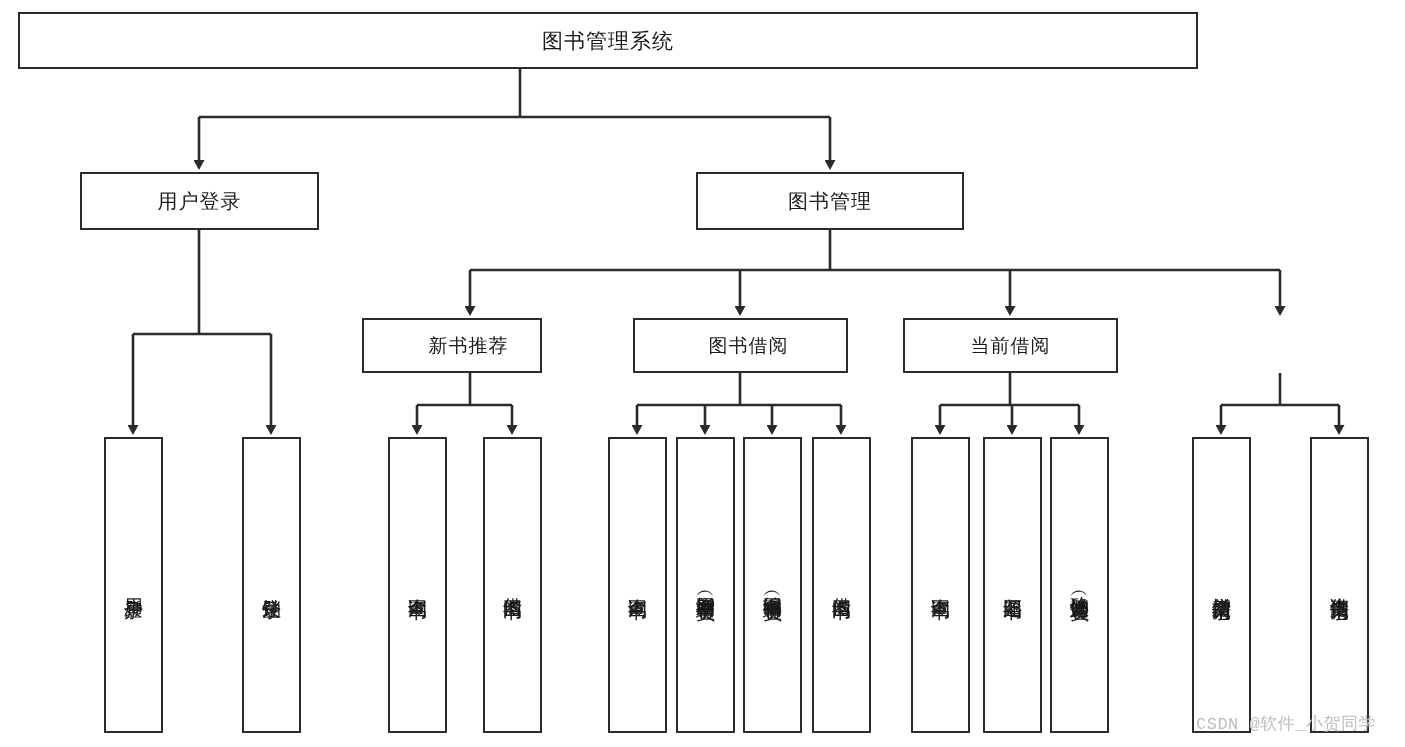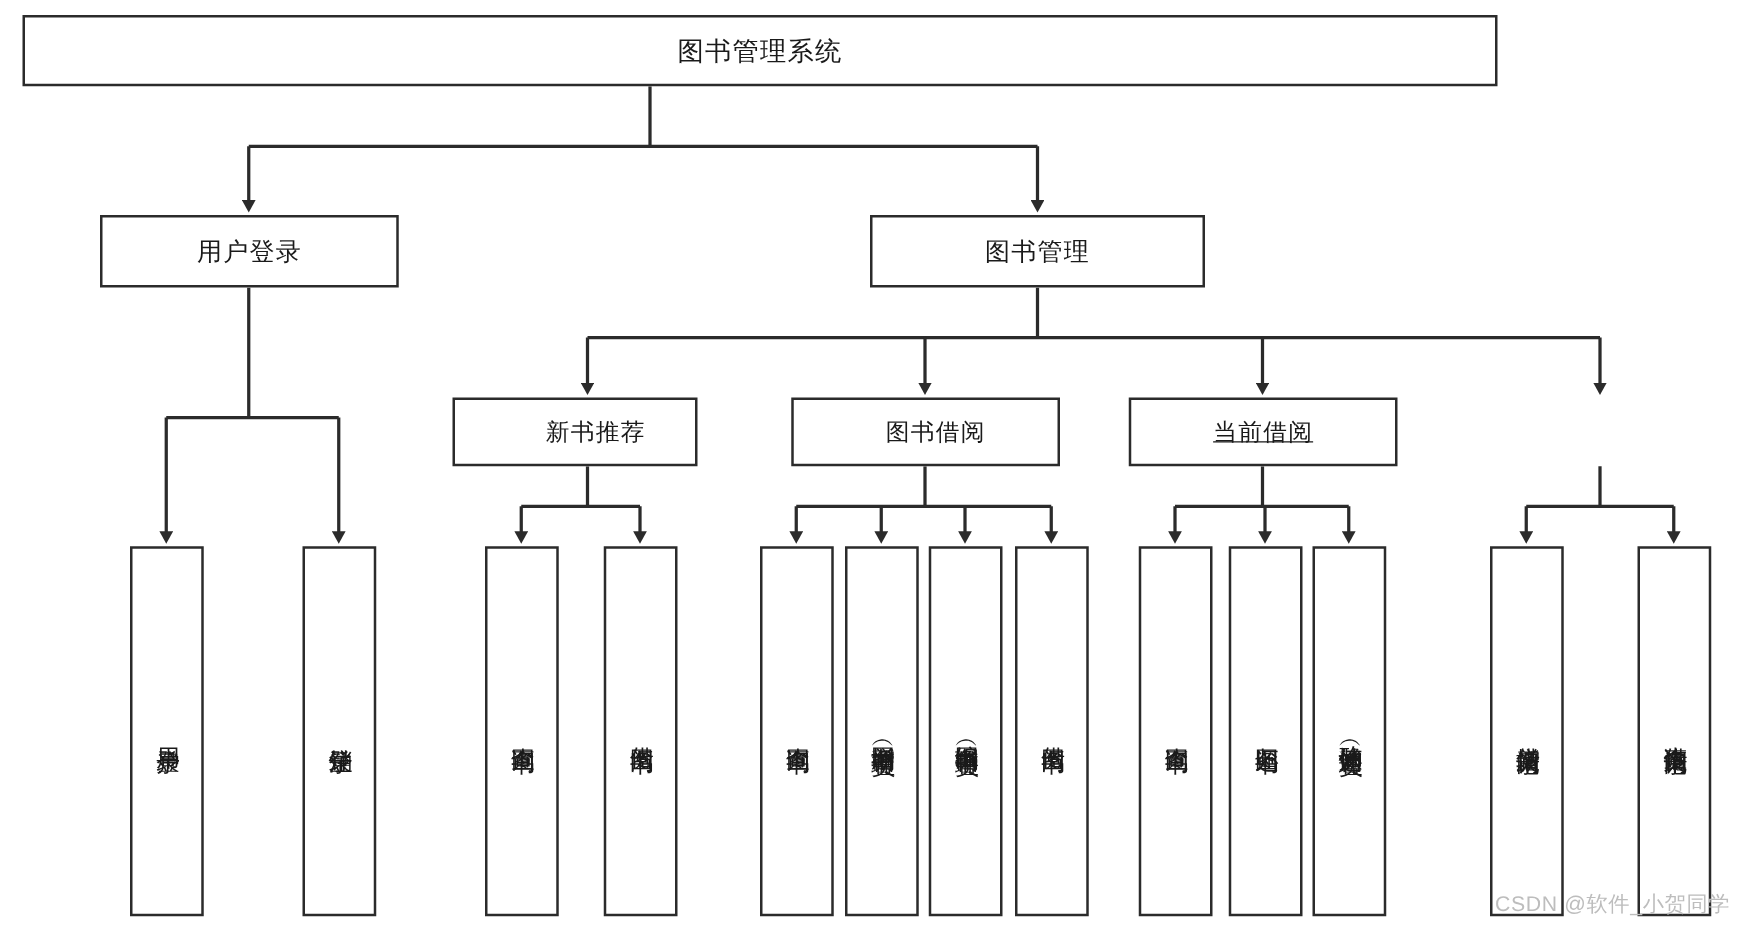--- a/index.html
+++ b/index.html
@@ -130,27 +130,27 @@
     <span class="hlabel">图书管理系统</span>
   </div>
 
   <div class="node level2" style="left:80px; top:172px; width:239px; height:58px;">
     <span class="hlabel">用户登录</span>
   </div>
   <div class="node level2" style="left:696px; top:172px; width:268px; height:58px;">
     <span class="hlabel">图书管理</span>
   </div>
 
-  <div class="node level3" style="left:362px; top:318px; width:196px; height:55px;padding-left:33px;">
+  <div class="node level3" style="left:362px; top:318px; width:180px; height:55px;padding-left:33px;">
     <span class="hlabel">新书推荐</span>
   </div>
   <div class="node level3" style="left:633px; top:318px; width:215px; height:55px;padding-left:16px;">
     <span class="hlabel">图书借阅</span>
   </div>
-  <div class="node level3" style="left:903px; top:318px; width:215px; height:55px;text-decoration:underline;">
+  <div class="node level3" style="left:903px; top:318px; width:215px; height:55px;">
     <span class="hlabel">当前借阅</span>
   </div>
 
   <div class="node leaf" style="left:104px; top:437px; width:59px; height:296px;">
     <span class="vlabel">用户登录</span>
   </div>
   <div class="node leaf" style="left:242px; top:437px; width:59px; height:296px;">
     <span class="vlabel">注销登录</span>
   </div>
   <div class="node leaf" style="left:388px; top:437px; width:59px; height:296px;">
@@ -180,15 +180,15 @@
   <div class="node leaf" style="left:1050px; top:437px; width:59px; height:296px;">
     <span class="vlabel">确认归还（管理员）</span>
   </div>
   <div class="node leaf" style="left:1192px; top:437px; width:59px; height:296px;">
     <span class="vlabel">新增借阅记录</span>
   </div>
   <div class="node leaf" style="left:1310px; top:437px; width:59px; height:296px;">
     <span class="vlabel">查询借阅记录</span>
   </div>
 
-  <div class="watermark" style="left:1196px; top:712px;">CSDN @软件_小贺同学</div>
+  <div class="watermark" style="left:1196px; top:712px;font-family:Liberation Mono, monospace;">CSDN @软件_小贺同学</div>
 
 </div>
 
 </body></html>

